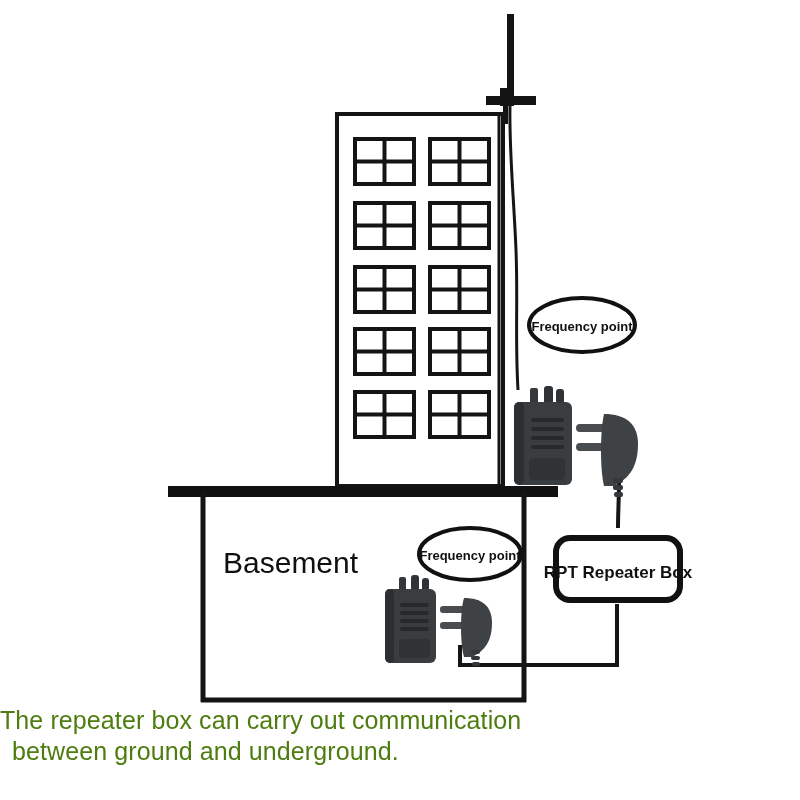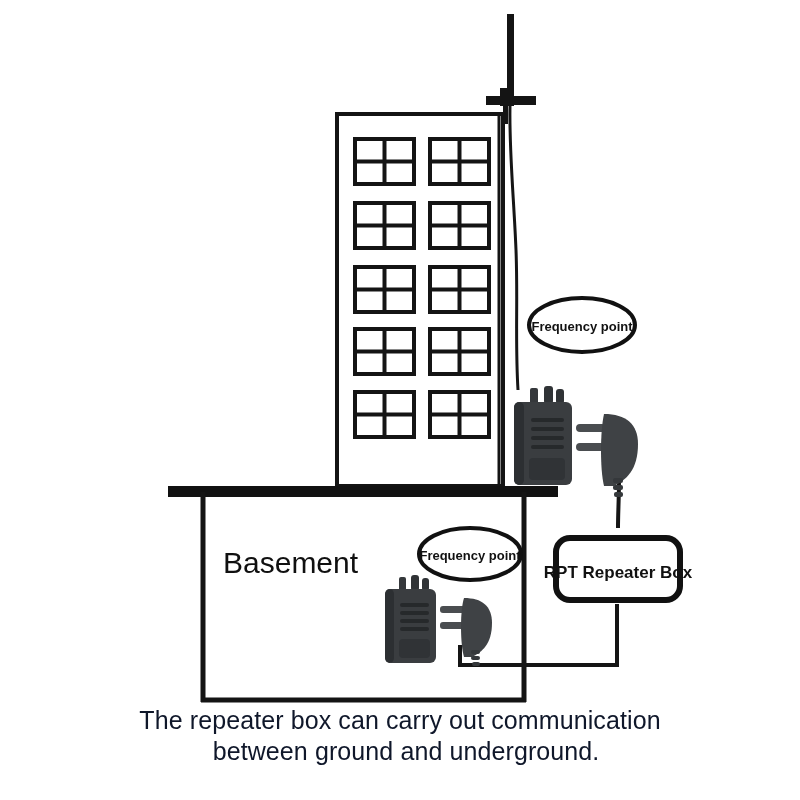--- a/index.html
+++ b/index.html
@@ -5,21 +5,21 @@
   html,body{margin:0;padding:0;}
   body{
     width:800px;height:800px;background:#ffffff;
     font-family:"Liberation Sans", sans-serif;
     overflow:hidden;position:relative;
   }
   #stage{position:absolute;left:0;top:0;width:800px;height:800px;padding-left:48px;}
   svg{display:block;}
   .caption{
     position:absolute;left:0;top:705px;width:800px;
-    text-align:center;color:#0f172a;
+    color:#4d7c0f;
     font-size:25px;line-height:31px;letter-spacing:0.1px;
   }
   .caption div{white-space:nowrap;}
   .cap2{padding-left:12px;}
 </style>
 </head>
 <body>
 
 <div id="stage">
 <svg width="800" height="800" viewBox="0 0 800 800" xmlns="http://www.w3.org/2000/svg">

